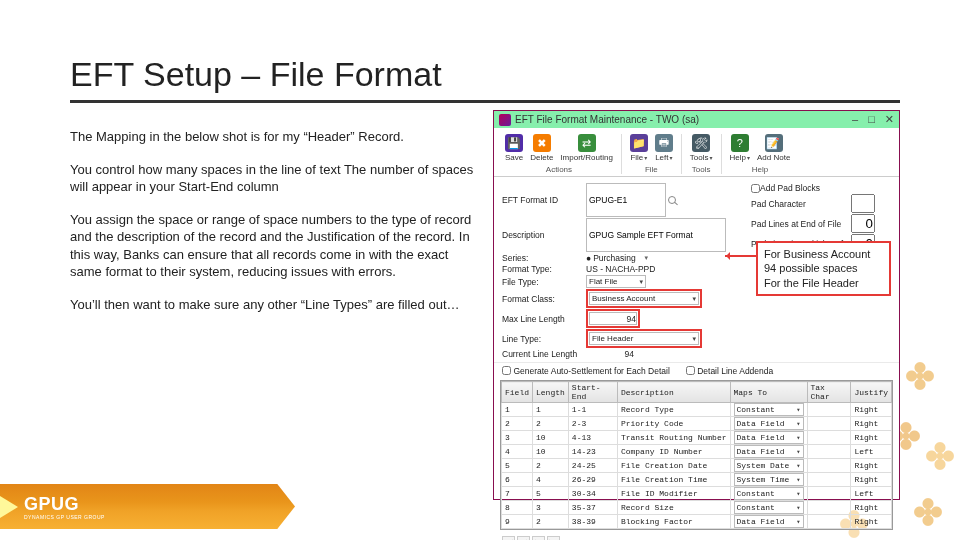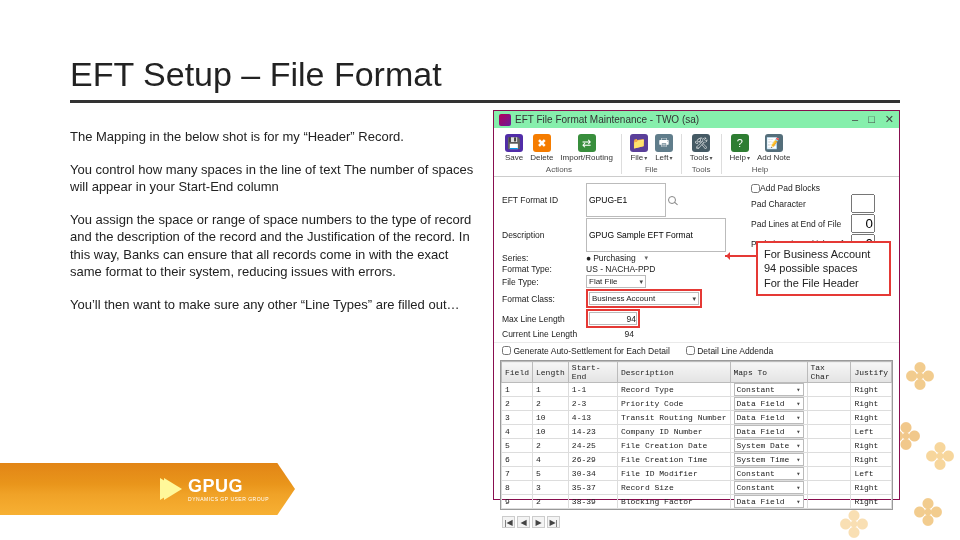--- a/index.html
+++ b/index.html
@@ -86,23 +86,23 @@
   
   .gridwrap { margin:2px 6px 4px 6px; border:1px solid #999; height:150px; overflow:hidden;}
   table.grid { width:100%; border-collapse:collapse; font-size:8px;font-family:Liberation Mono, monospace;}
   table.grid th { background:linear-gradient(#f6f6f6,#e3e3e3); border:1px solid #bbb; padding:1px 3px; text-align:left; font-weight:400;}
   table.grid td { border:1px solid #ddd; padding:0px 3px; height:10px; white-space:nowrap;}
   table.grid td.vsel { border:1px solid #ddd;margin-top:40px; }
   .nav { padding:2px 8px 4px 8px; font-size:9px; color:#444; display:flex; gap:2px;}
   .nav span{border:1px solid #ccc; width:13px; height:12px; display:inline-flex; align-items:center; justify-content:center; background:#f4f4f4; font-size:8px;}
 
   
-  .footer-stripe { position:absolute; left:0; bottom:25px; width:295px; height:52px;
+  .footer-stripe { position:absolute; left:0; bottom:11px; width:295px; height:45px;
     background:linear-gradient(180deg,#e28516,#e9951b 40%,#f0a227 60%,#f7b033); clip-path: polygon(0 0, 94% 0, 100% 50%, 94% 100%, 0 100%);
-    display:flex; align-items:center; justify-content:flex-end; padding-right:26px; z-index:3;
+    display:flex; align-items:center; padding-right:26px; z-index:3;
   }
   .gpug { display:flex; align-items:center; gap:6px; color:#fff; }
   .gpug .arrow { width:0;height:0;border-top:11px solid transparent;border-bottom:11px solid transparent;border-left:18px solid #fff89a; filter:drop-shadow(-4px 0 0 #fff89a);}
   .gpug .txt { font-weight:800; font-size:18px; letter-spacing:.5px;}
   .gpug .sub { font-size:5px; letter-spacing:.5px; display:block; line-height:1;}
   .mag { width:8px;height:8px;border:1px solid #888;border-radius:50%;position:relative;display:inline-block;}
   .mag::after{content:"";position:absolute;width:4px;height:1px;background:#888;right:-3px;bottom:-1px;transform:rotate(40deg);}
   .caret { font-size:7px; color:#666;}
   .chk { width:9px; height:9px;}
   .tinyinp { width:24px; text-align:right;}
@@ -233,20 +233,26 @@
               <span class="flabel">Format Class:</span>
             <span class="redbox">
                 <span class="dd" style="width:110px">Business Account</span>
               </span>
             </div>
           <div class="frow">
               <span class="flabel">Max Line Length</span>
             <span class="redbox"><input class="fval" type="text" style="width: 48px; text-align: right; border: 1px solid rgb(187, 187, 187); font-size: 8.5px; height: 13px;" value="94"></span>
             </div>
           <div class="frow">
+              <span class="flabel">Line Type:</span>
+            <span class="redbox">
+                <span class="dd" style="width:110px">File Header</span>
+              </span>
+            </div>
+          <div class="frow">
               <span class="flabel">Current Line Length</span>
             <span class="fval" style="width:48px;text-align:right;display:inline-block">94</span>
             </div>
         </div>
         <div class="form-right">
           <div class="frow">
               <input type="checkbox" class="chk" style=""> 
               <span class="fval">Add Pad Blocks</span>
             </div>
           <div class="frow">

